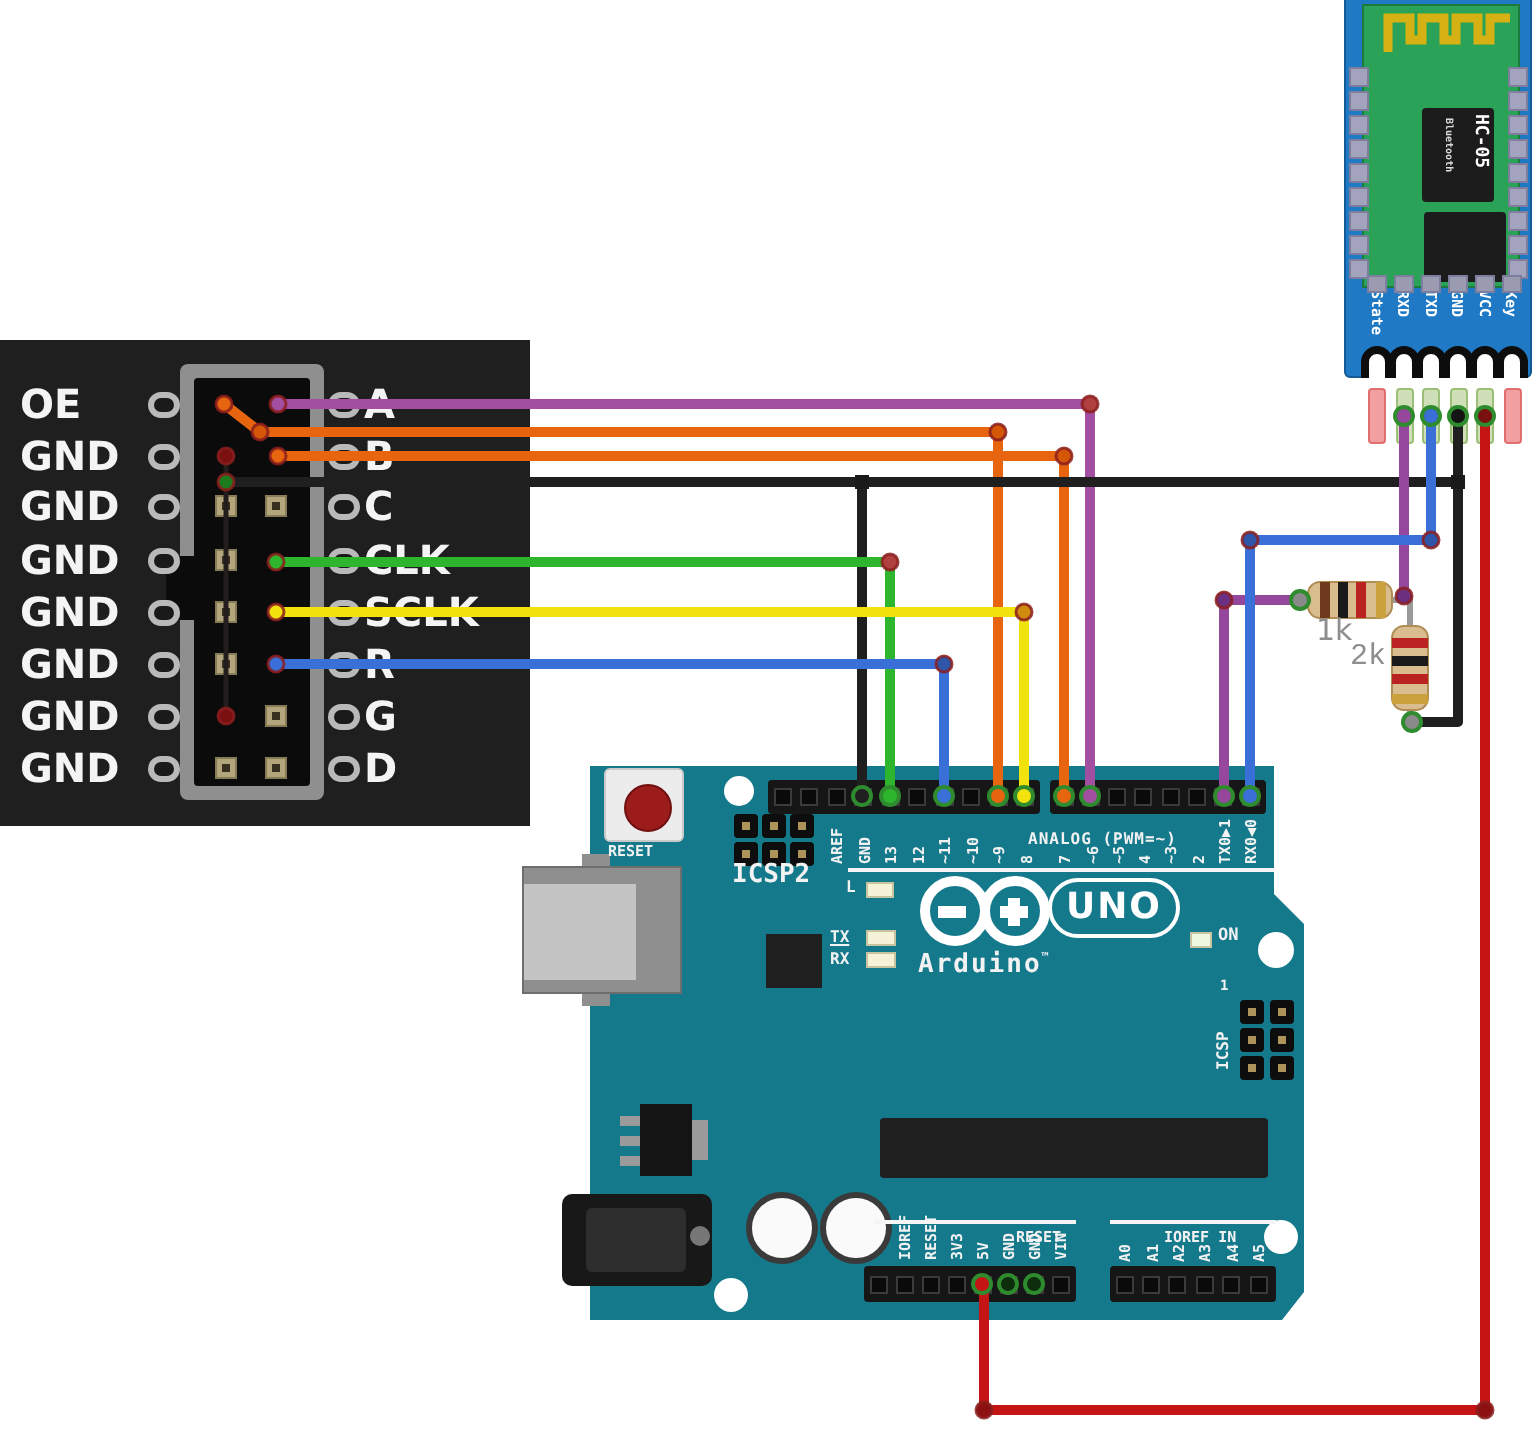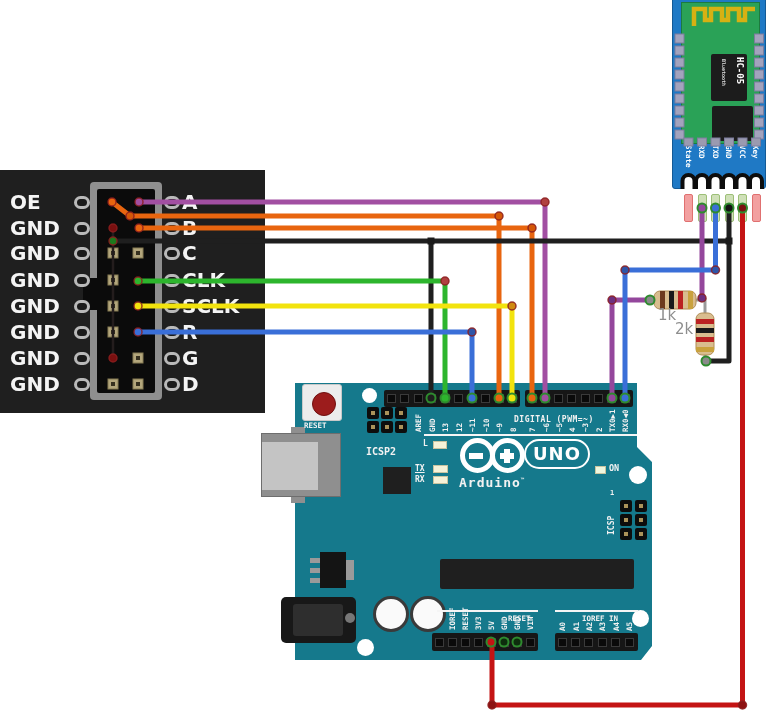--- a/index.html
+++ b/index.html
@@ -123,21 +123,21 @@
         <div class="icsp-pin" style="left: 367px; top: 421px;">
           <i></i>
         </div>
         <div class="icsp-pin" style="left: 381px; top: 421px;">
           <i></i>
         </div>
         <div class="icsp-pin" style="left: 395px; top: 421px;">
           <i></i>
         </div>
       </div>
-    <span class="silk" style="left:366px;top:430px;font-size:10px;margin-top:16px;">ICSP2</span>
+    <span class="silk" style="left:366px;top:430px;font-size:13px;">ICSP2</span>
 
     <div style="position:absolute;left:383px;top:467px;width:28px;height:27px;background:#1f1f1f;"></div>
     <div style="position:absolute;left:440px;top:559px;width:194px;height:30px;background:#1f1f1f;border-radius:2px;"></div>
 
     <div style="position:absolute;left:320px;top:552px;width:26px;height:36px;background:#141414;">
       <div style="position:absolute;left:-10px;top:6px;width:10px;height:5px;background:#9a9a9a;"></div>
       <div style="position:absolute;left:-10px;top:16px;width:10px;height:5px;background:#9a9a9a;"></div>
       <div style="position:absolute;left:-10px;top:26px;width:10px;height:5px;background:#9a9a9a;"></div>
       <div style="position:absolute;left:26px;top:8px;width:8px;height:20px;background:#9a9a9a;"></div>
     </div>
@@ -215,21 +215,21 @@
         <span class="vlabel" style="position: absolute; left: 526.25px; top: 630px; font-size: 7.5px; transform: rotate(-90deg);">VIN</span>
         <span class="vlabel" style="position: absolute; left: 558.25px; top: 631px; font-size: 7.5px; transform: rotate(-90deg);">A0</span>
         <span class="vlabel" style="position: absolute; left: 571.65px; top: 631px; font-size: 7.5px; transform: rotate(-90deg);">A1</span>
         <span class="vlabel" style="position: absolute; left: 585.05px; top: 631px; font-size: 7.5px; transform: rotate(-90deg);">A2</span>
         <span class="vlabel" style="position: absolute; left: 598.45px; top: 631px; font-size: 7.5px; transform: rotate(-90deg);">A3</span>
         <span class="vlabel" style="position: absolute; left: 611.85px; top: 631px; font-size: 7.5px; transform: rotate(-90deg);">A4</span>
         <span class="vlabel" style="position: absolute; left: 625.25px; top: 631px; font-size: 7.5px; transform: rotate(-90deg);">A5</span>
       </div>
 
     <div class="silkline" style="left:424px;top:434px;width:213px;"></div>
-    <span class="silk" style="left:514px;top:415px;font-size:8px;letter-spacing:0.5px;">DIGITAL (PWM=~)</span>
+    <span class="silk" style="left:514px;top:415px;font-size:8px;letter-spacing:0.5px;">ANALOG (PWM=~)</span>
     <div class="silkline" style="left:437px;top:610px;width:101px;"></div>
     <span class="silk" style="left:508px;top:614px;font-size:7.5px;">RESET</span>
     <div class="silkline" style="left:555px;top:610px;width:83px;"></div>
     <span class="silk" style="left:582px;top:614px;font-size:7.5px;">IOREF IN</span>
 
     <span class="silk" style="left:423px;top:439px;font-size:8px;">L</span>
     <div class="led" style="left:433px;top:441px;width:14px;height:8px;"></div>
     <span class="silk" style="left:415px;top:464px;font-size:8px;text-decoration:underline;">TX</span>
     <div class="led" style="left:433px;top:465px;width:15px;height:8px;"></div>
     <span class="silk" style="left:415px;top:475px;font-size:8px;">RX</span>
@@ -291,21 +291,21 @@
         <div class="fem used" style="left: 711px; top: 194px;"></div>
         <div class="fem used" style="left: 724.5px; top: 194px;"></div>
         <div class="fem used" style="left: 738px; top: 194px;"></div>
         <div class="fem open" style="left: 751.5px; top: 194px;"></div>
       </div>
     <span class="vlabel" style="left:745px;top:57px;font-size:9px;transform:rotate(90deg);color:#fff;">HC-05</span>
     <span class="vlabel" style="left:727px;top:59px;font-size:5px;transform:rotate(90deg);color:#ddd;">Bluetooth</span>
   </div>
 
   <span class="rlabel" style="left:658px;top:306px;">1k</span>
-  <span class="rlabel" style="left:675px;top:320px;">2k</span>
+  <span class="rlabel" style="left:675px;top:320px;font-family:Liberation Mono, monospace;">2k</span>
 
   <svg id="wire-layer" xmlns="http://www.w3.org/2000/svg" viewBox="0 0 768 719">
       <rect x="108" y="248" width="10" height="10" fill="#b3a67c" stroke="#877c55"></rect>
       <rect x="111" y="251" width="4" height="4" fill="#36301f"></rect>
       <rect x="108" y="275" width="10" height="10" fill="#b3a67c" stroke="#877c55"></rect>
       <rect x="111" y="278" width="4" height="4" fill="#36301f"></rect>
       <rect x="108" y="301" width="10" height="10" fill="#b3a67c" stroke="#877c55"></rect>
       <rect x="111" y="304" width="4" height="4" fill="#36301f"></rect>
       <rect x="108" y="327" width="10" height="10" fill="#b3a67c" stroke="#877c55"></rect>
       <rect x="111" y="330" width="4" height="4" fill="#36301f"></rect>

